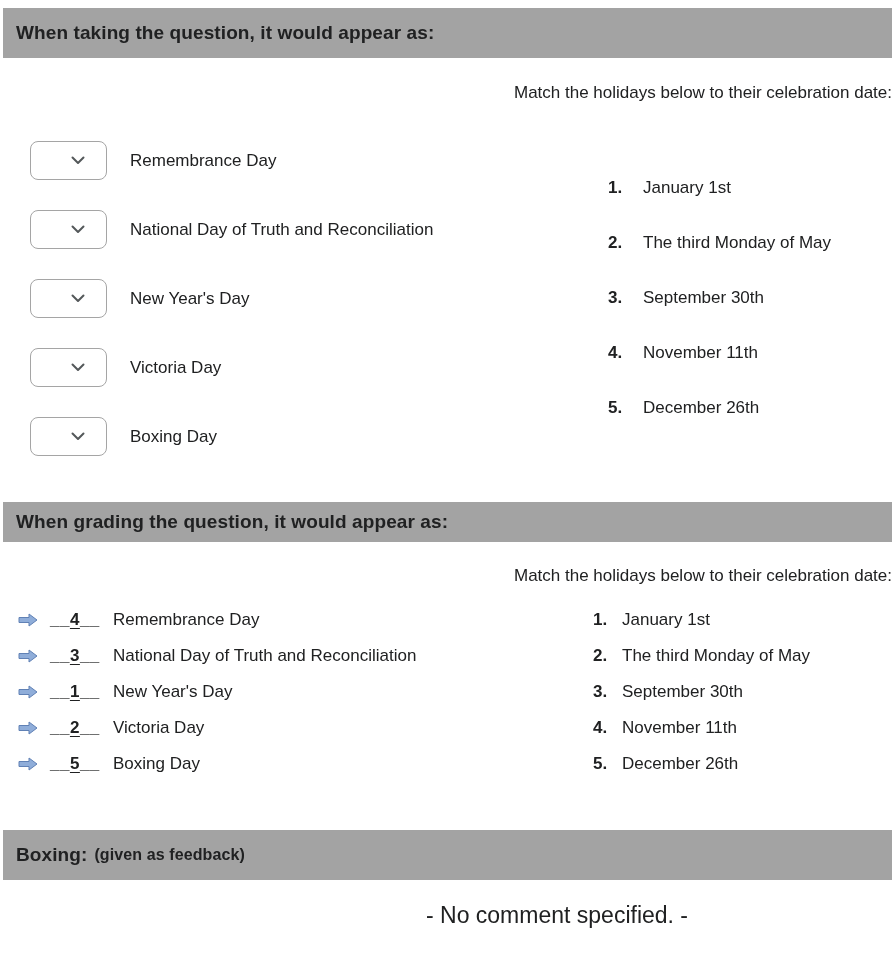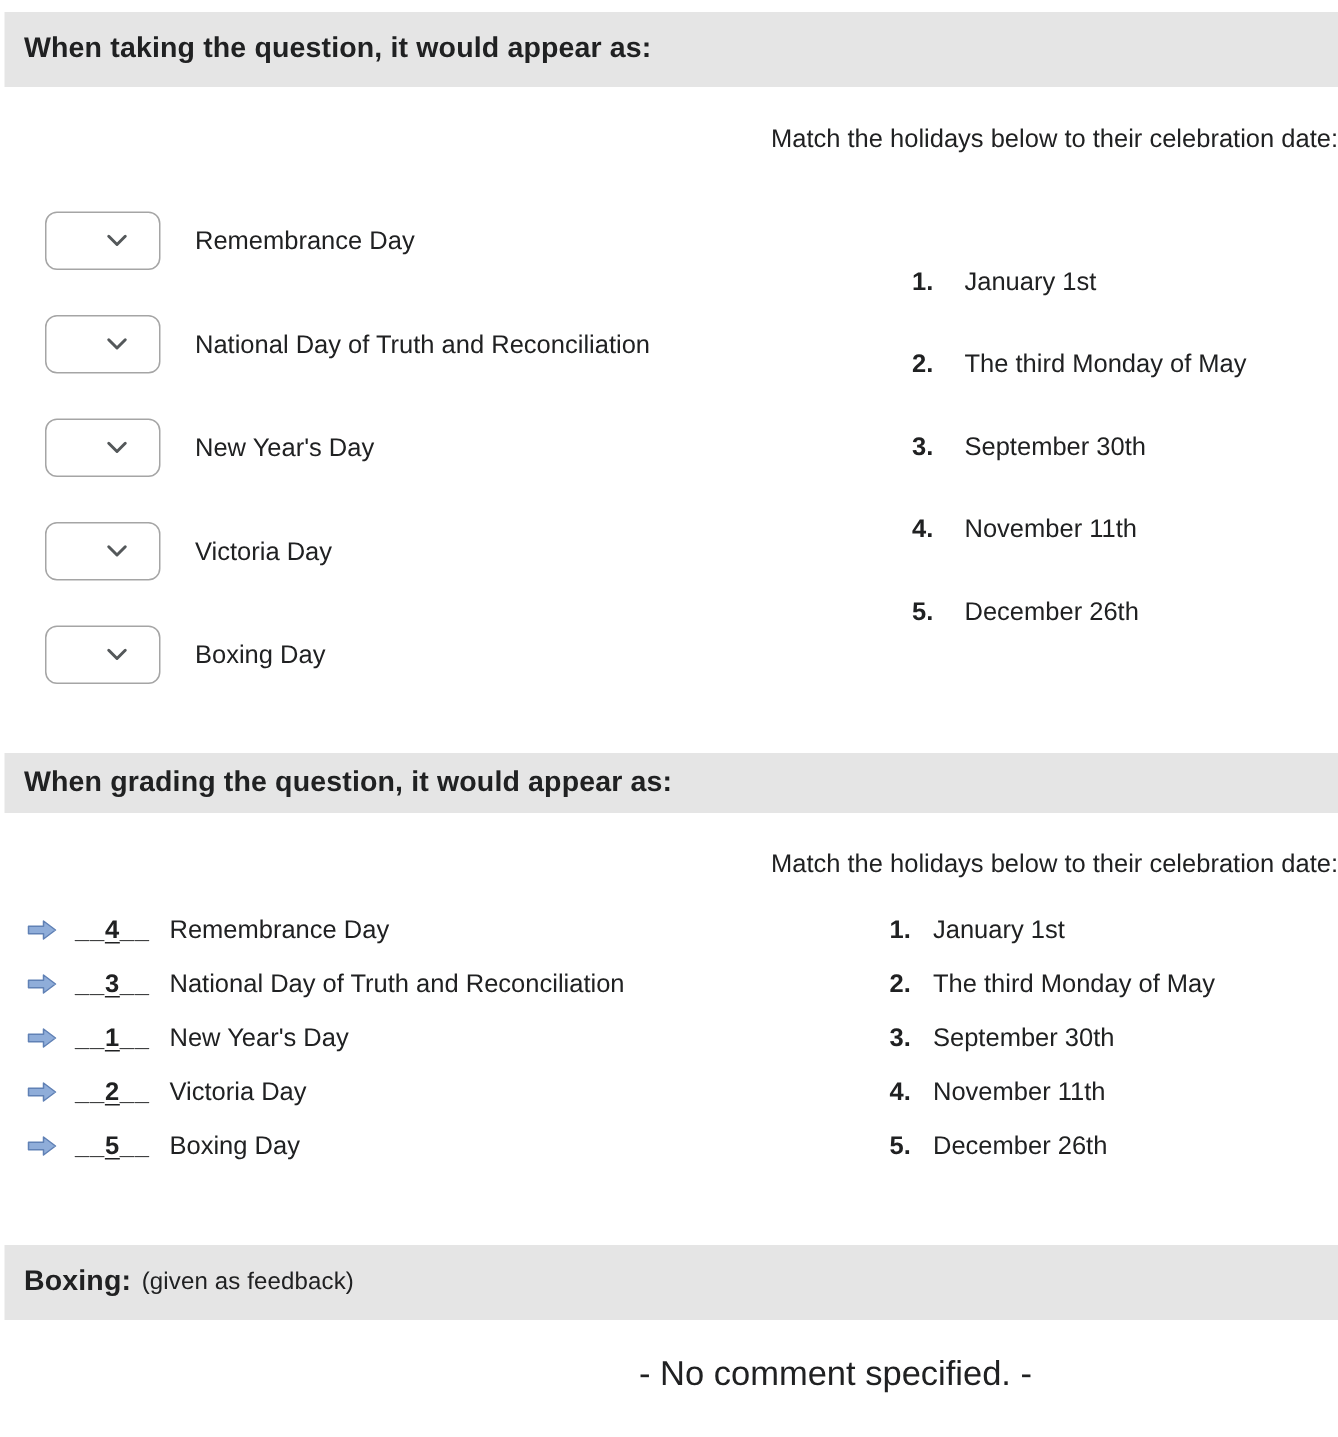--- a/index.html
+++ b/index.html
@@ -8,34 +8,34 @@
     width: 892px;
     height: 958px;
     font-family: "Liberation Sans", "DejaVu Sans", sans-serif;
     color: #202122;
     position: relative;
     overflow: hidden;
   }
 
   
   .section-bar {
-    background: #e5e5e5;
+    background: #a3a3a3;
     margin-left: 3px;
     height: 50px;
     display: flex;
     align-items: center;
     padding-left: 13px;
     font-size: 19px;
     font-weight: 600;
     letter-spacing: .1px;
   }
   .bar-taking  { margin-top: 8px; }
   .bar-grading { margin-top: 46px; height: 40px; }
   .bar-comment { margin-top: 54px; }
-  .bar-note { font-size: 16px; font-weight: 400; margin-left: 7px; }
+  .bar-note { font-size: 16px; font-weight: 700; margin-left: 7px; }
 
   
   .question-text {
     font-size: 17px;
     line-height: 24px;
     margin: 23px 0 0 14px;
     text-align: right;
   }
   .question-text.q2 { margin-top: 22px; }
 

